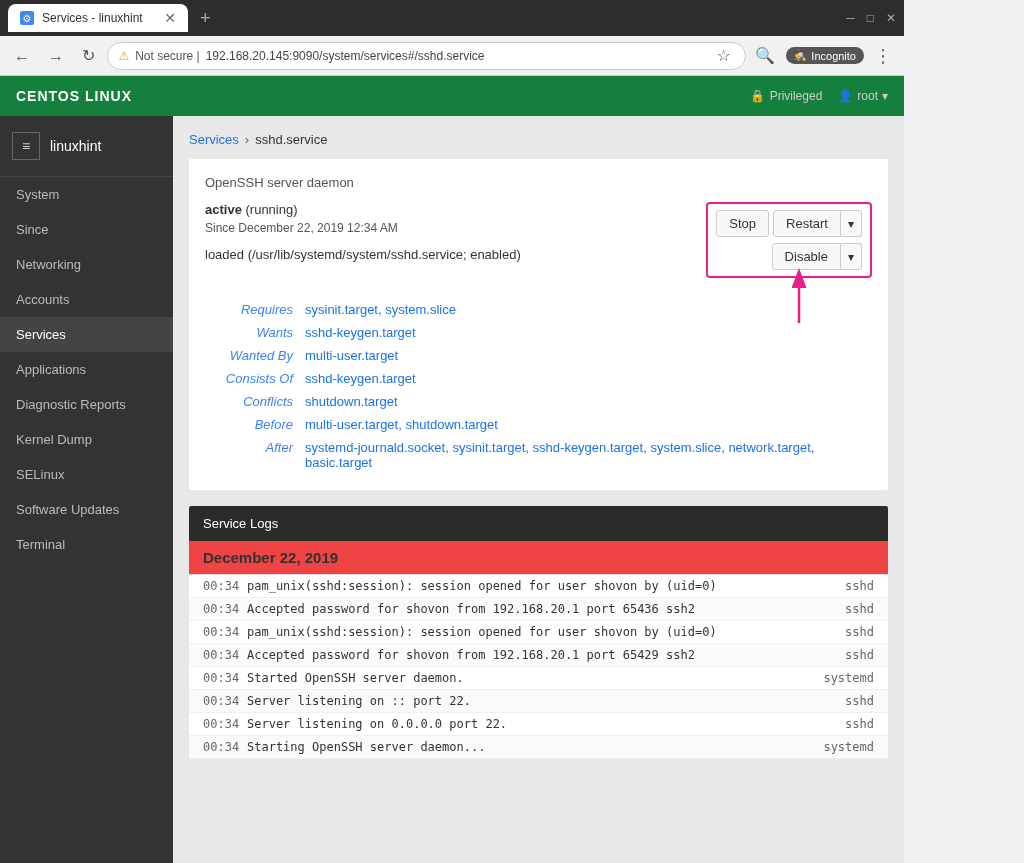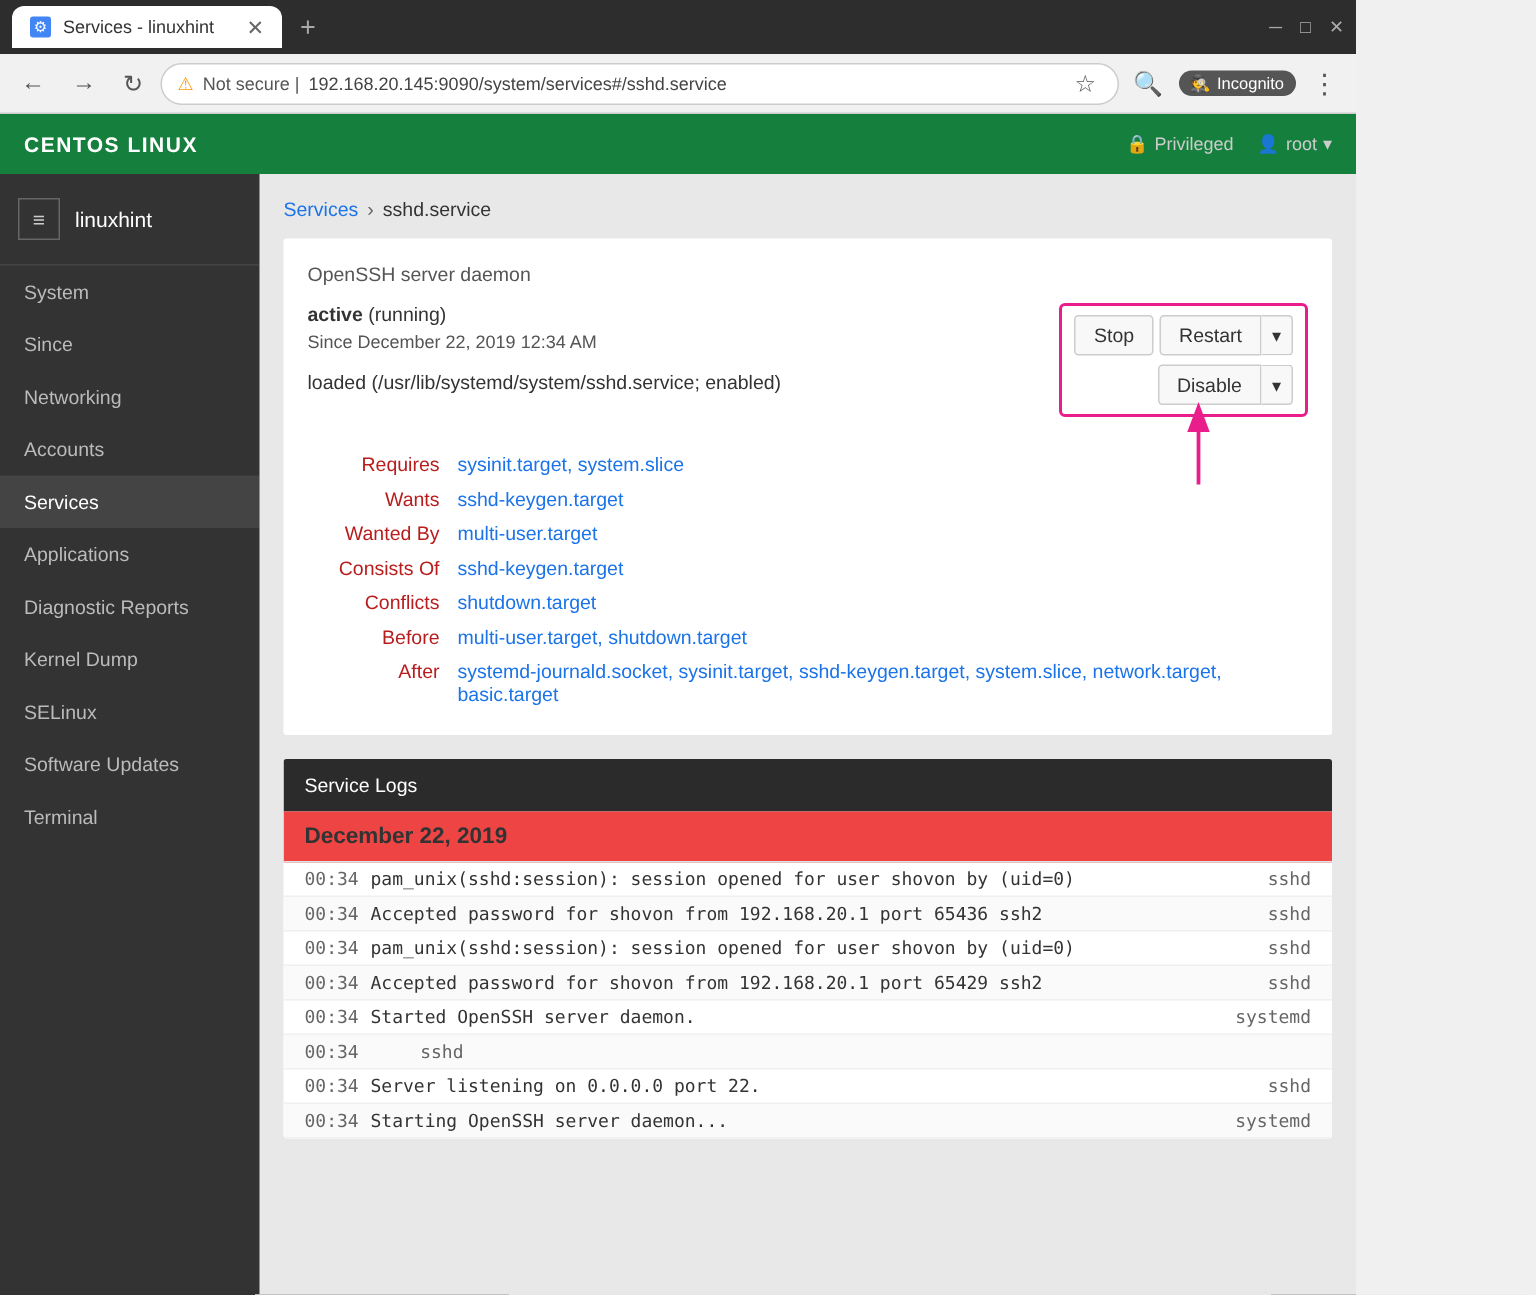--- a/index.html
+++ b/index.html
@@ -67,21 +67,21 @@
     .highlight-box { border: 2.5px solid #e91e8c; border-radius: 4px; padding: 6px 8px; position: relative; }
 
     .btn { border: 1px solid #ccc; background: #f8f8f8; border-radius: 3px; padding: 5px 12px; cursor: pointer; font-size: 13px; color: #333; }
     .btn-dropdown { border: 1px solid #ccc; background: #f8f8f8; border-radius: 3px; padding: 5px 7px; cursor: pointer; font-size: 12px; color: #333; border-left: none; }
     .btn-group { display: flex; }
     .btn-group .btn { border-radius: 3px 0 0 3px; }
     .btn-group .btn-dropdown { border-radius: 0 3px 3px 0; }
 
     .service-details { margin-top: 16px; }
     .detail-row { display: flex; align-items: flex-start; padding: 4px 0; font-size: 13px; }
-    .detail-label { width: 100px; text-align: right; color: #b91c1c; padding-right: 12px; flex-shrink: 0; }
+    .detail-label { width: 100px; text-align: right; color: #3b82f6; padding-right: 12px; flex-shrink: 0; font-style: italic; }
     .detail-value a, .detail-link { color: #1a73e8; text-decoration: none; cursor: pointer; }
     .detail-value { color: #333; }
 
     
     .logs-section { background: #fff; border-radius: 2px; overflow: hidden; }
     .logs-header { background: #2b2b2b; color: #fff; padding: 10px 14px; font-size: 13px; font-weight: 500; }
     .logs-date-header { padding: 8px 14px; font-size: 15px; font-weight: bold; color: #333; background: #ef4444; border-bottom: 1px solid #e0e0e0; }
     .log-row { display: flex; padding: 4px 14px; font-size: 12px; color: #333; font-family: monospace; border-bottom: 1px solid #f0f0f0; }
     .log-row:nth-child(even) { background: #fafafa; }
     .log-time { width: 36px; color: #666; flex-shrink: 0; }
@@ -283,20 +283,21 @@
       <span class="log-msg">Accepted password for shovon from 192.168.20.1 port 65429 ssh2</span>
       <span class="log-source">sshd</span>
     </div>
               <div class="log-row">
       <span class="log-time">00:34</span>
       <span class="log-msg">Started OpenSSH server daemon.</span>
       <span class="log-source">systemd</span>
     </div>
               <div class="log-row">
       <span class="log-time">00:34</span>
+      <span class="log-msg">Server listening on :: port 22.</span>
       <span class="log-source">sshd</span>
     </div>
               <div class="log-row">
       <span class="log-time">00:34</span>
       <span class="log-msg">Server listening on 0.0.0.0 port 22.</span>
       <span class="log-source">sshd</span>
     </div>
               <div class="log-row">
       <span class="log-time">00:34</span>
       <span class="log-msg">Starting OpenSSH server daemon...</span>

